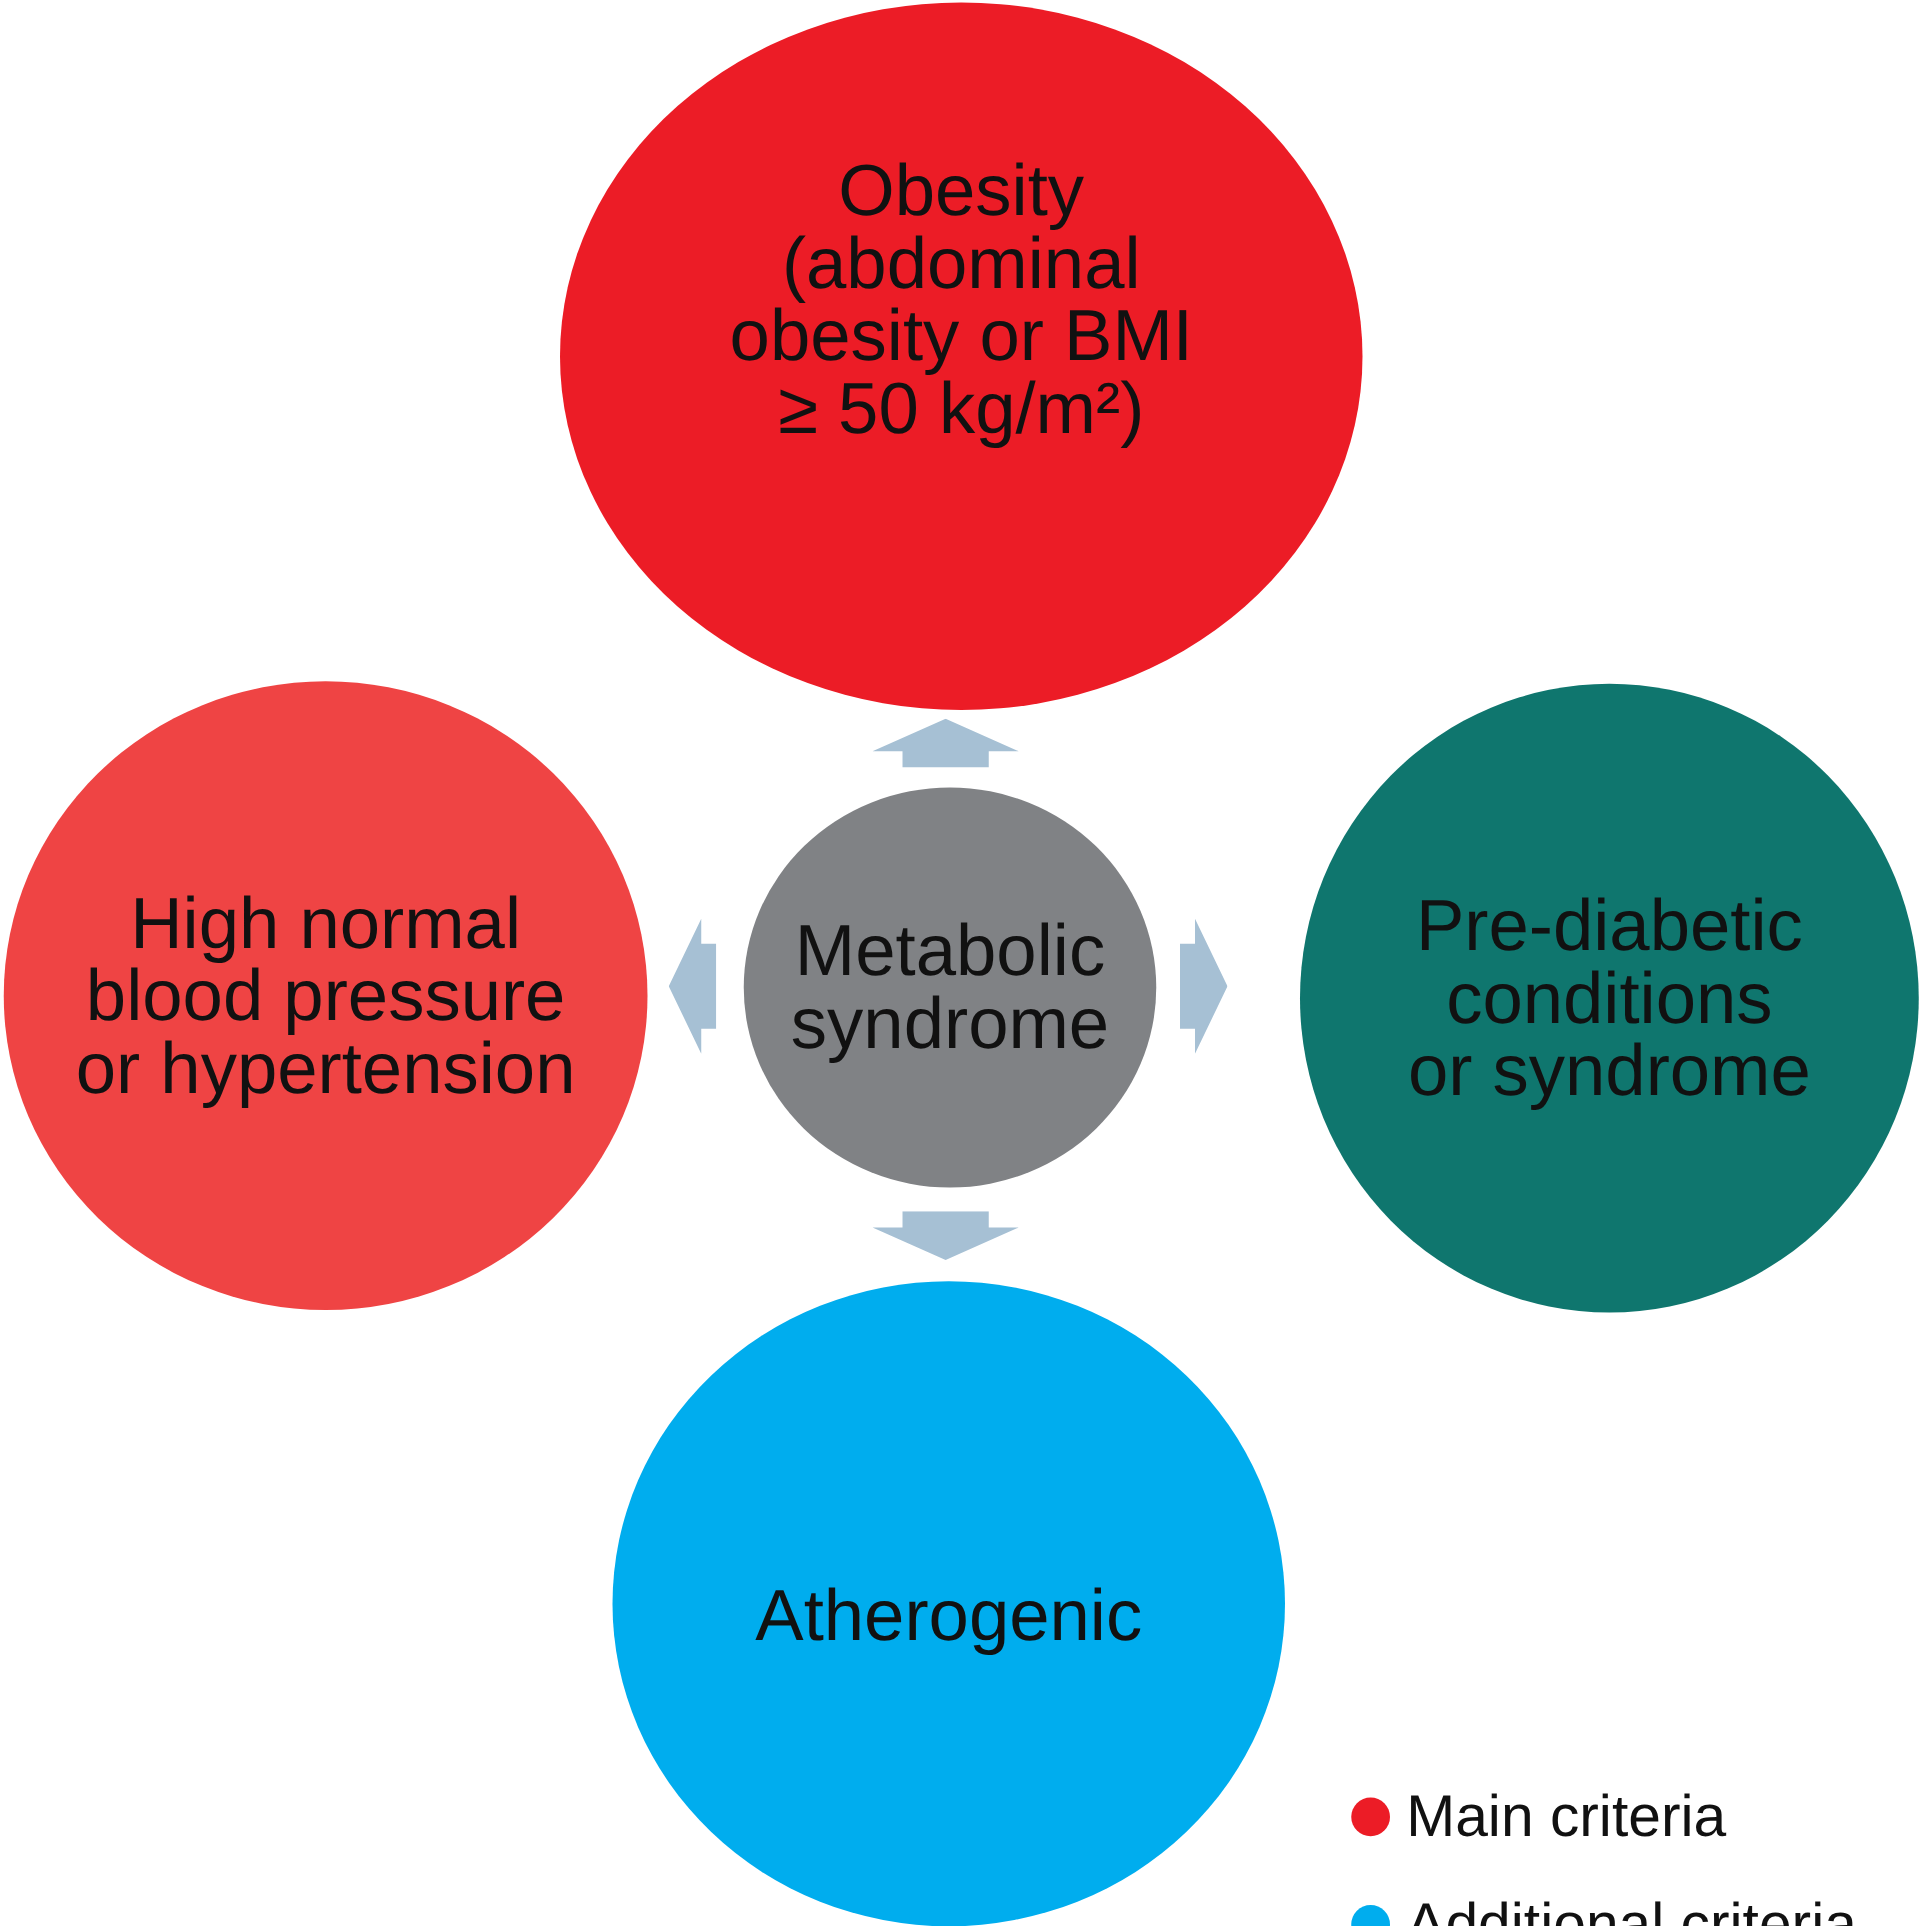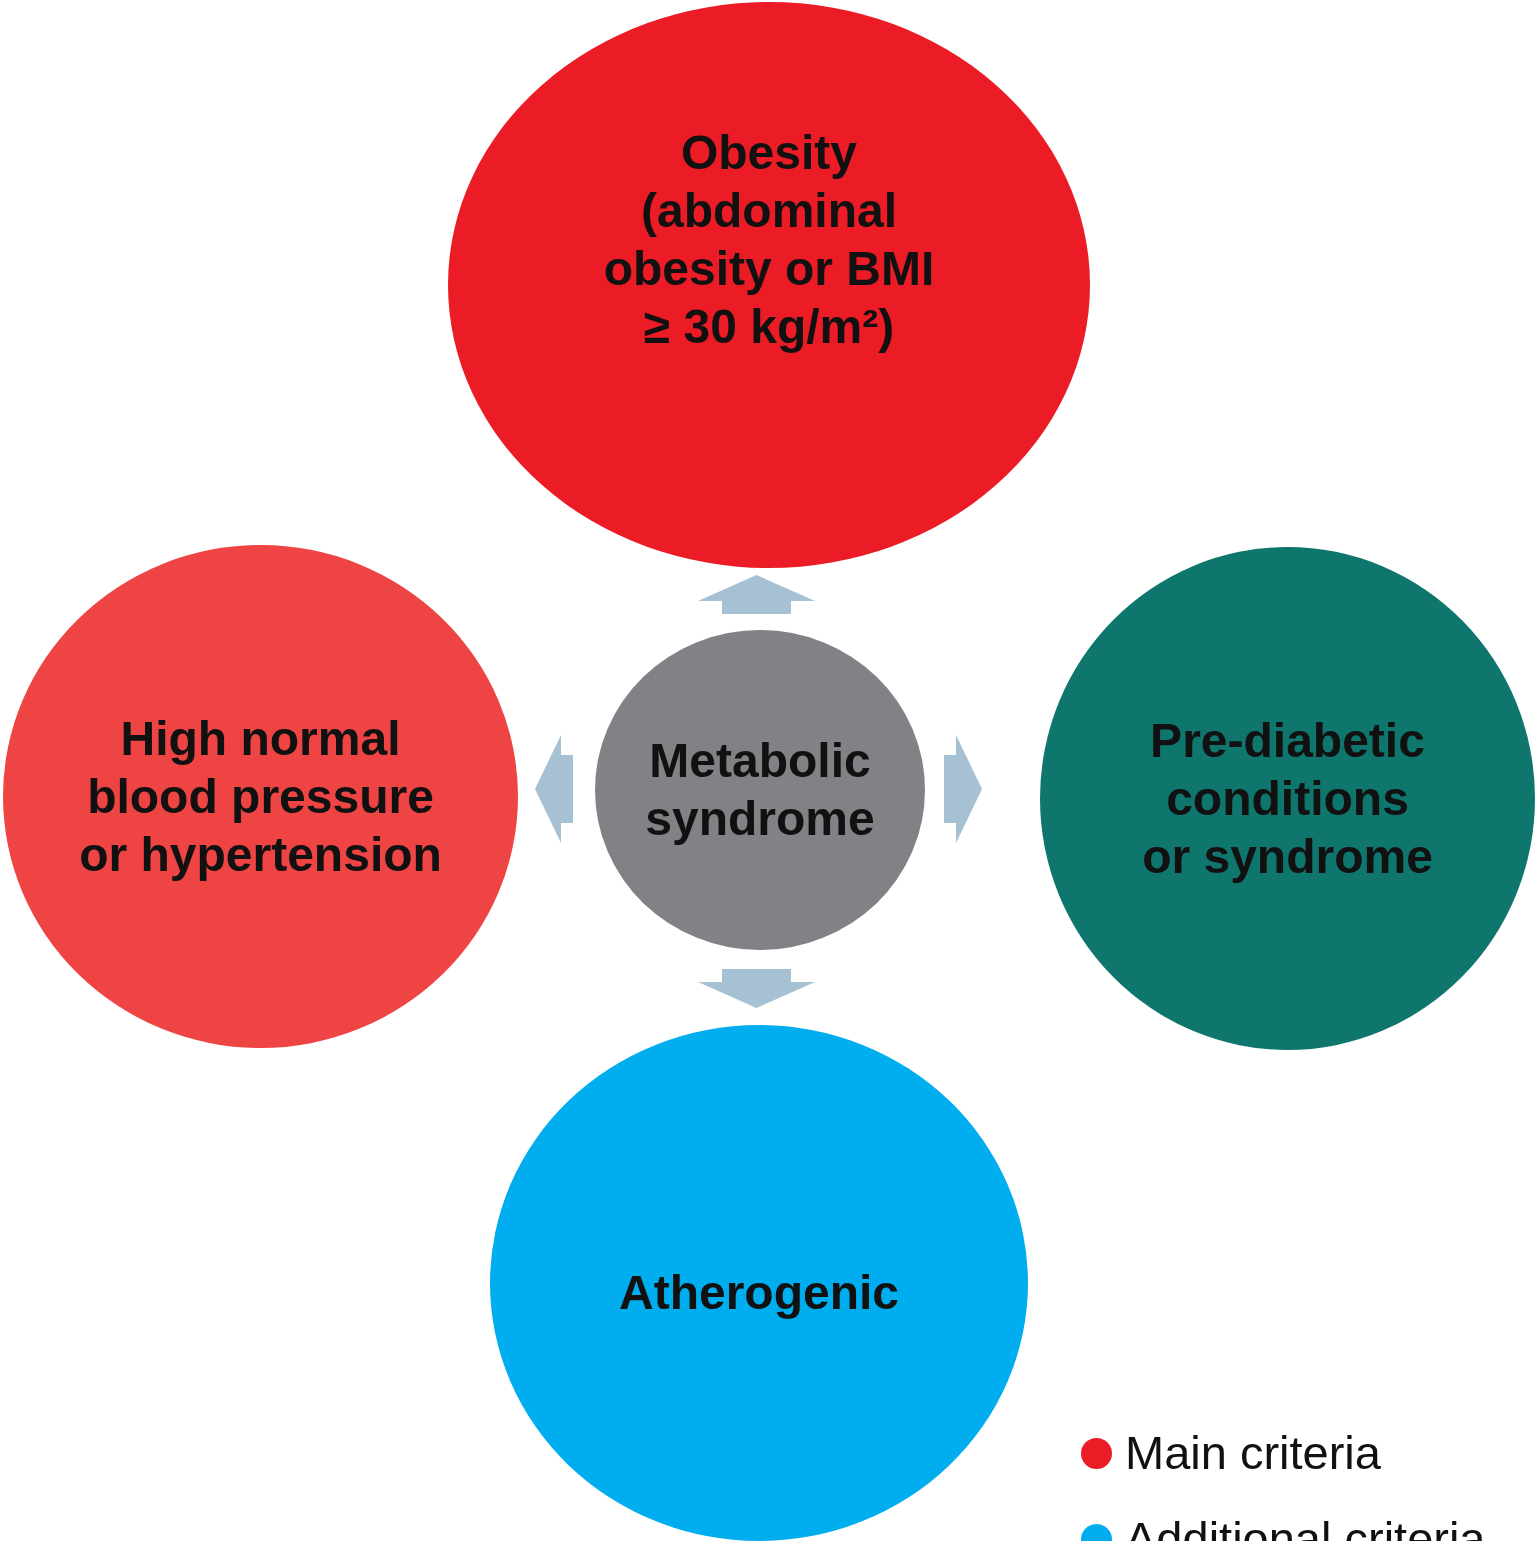--- a/index.html
+++ b/index.html
@@ -18,23 +18,23 @@
   }
   .circle {
     position: absolute;
     border-radius: 50%;
     display: flex;
     align-items: center;
     justify-content: center;
     text-align: center;
   }
   .node-text {
-    font-size: 48px;
+    font-size: 58px;
     line-height: 58px;
-    font-weight: 700;
+    font-weight: 400;
     color: #111111;
   }
   .node-text span { display: block; white-space: nowrap; }
 
   .circle-top    { left: 448px;  top: 2px;    width: 642px; height: 566px; }
   .circle-top .node-text { transform: translateY(-45px); }
   .circle-left   { left: 3px;    top: 545px;  width: 515px; height: 503px; }
   .circle-right  { left: 1040px; top: 547px;  width: 495px; height: 503px; }
   .circle-bottom { left: 490px;  top: 1025px; width: 538px; height: 516px; }
   .circle-bottom .node-text { transform: translateY(10px); }
@@ -74,21 +74,21 @@
 </head>
 <body>
 
 <div class="canvas">
 
   <div class="circle circle-top" style="background-color: rgb(236, 28, 38);">
     <div class="node-text">
       <span>Obesity</span>
       <span>(abdominal</span>
       <span>obesity or BMI</span>
-      <span>≥ 30 kg/m²)</span>
+      <span>≥ 50 kg/m²)</span>
     </div>
   </div>
 
   <div class="circle circle-left" style="background-color: #ef4444;">
     <div class="node-text">
       <span>High normal</span>
       <span>blood pressure</span>
       <span>or hypertension</span>
     </div>
   </div>

